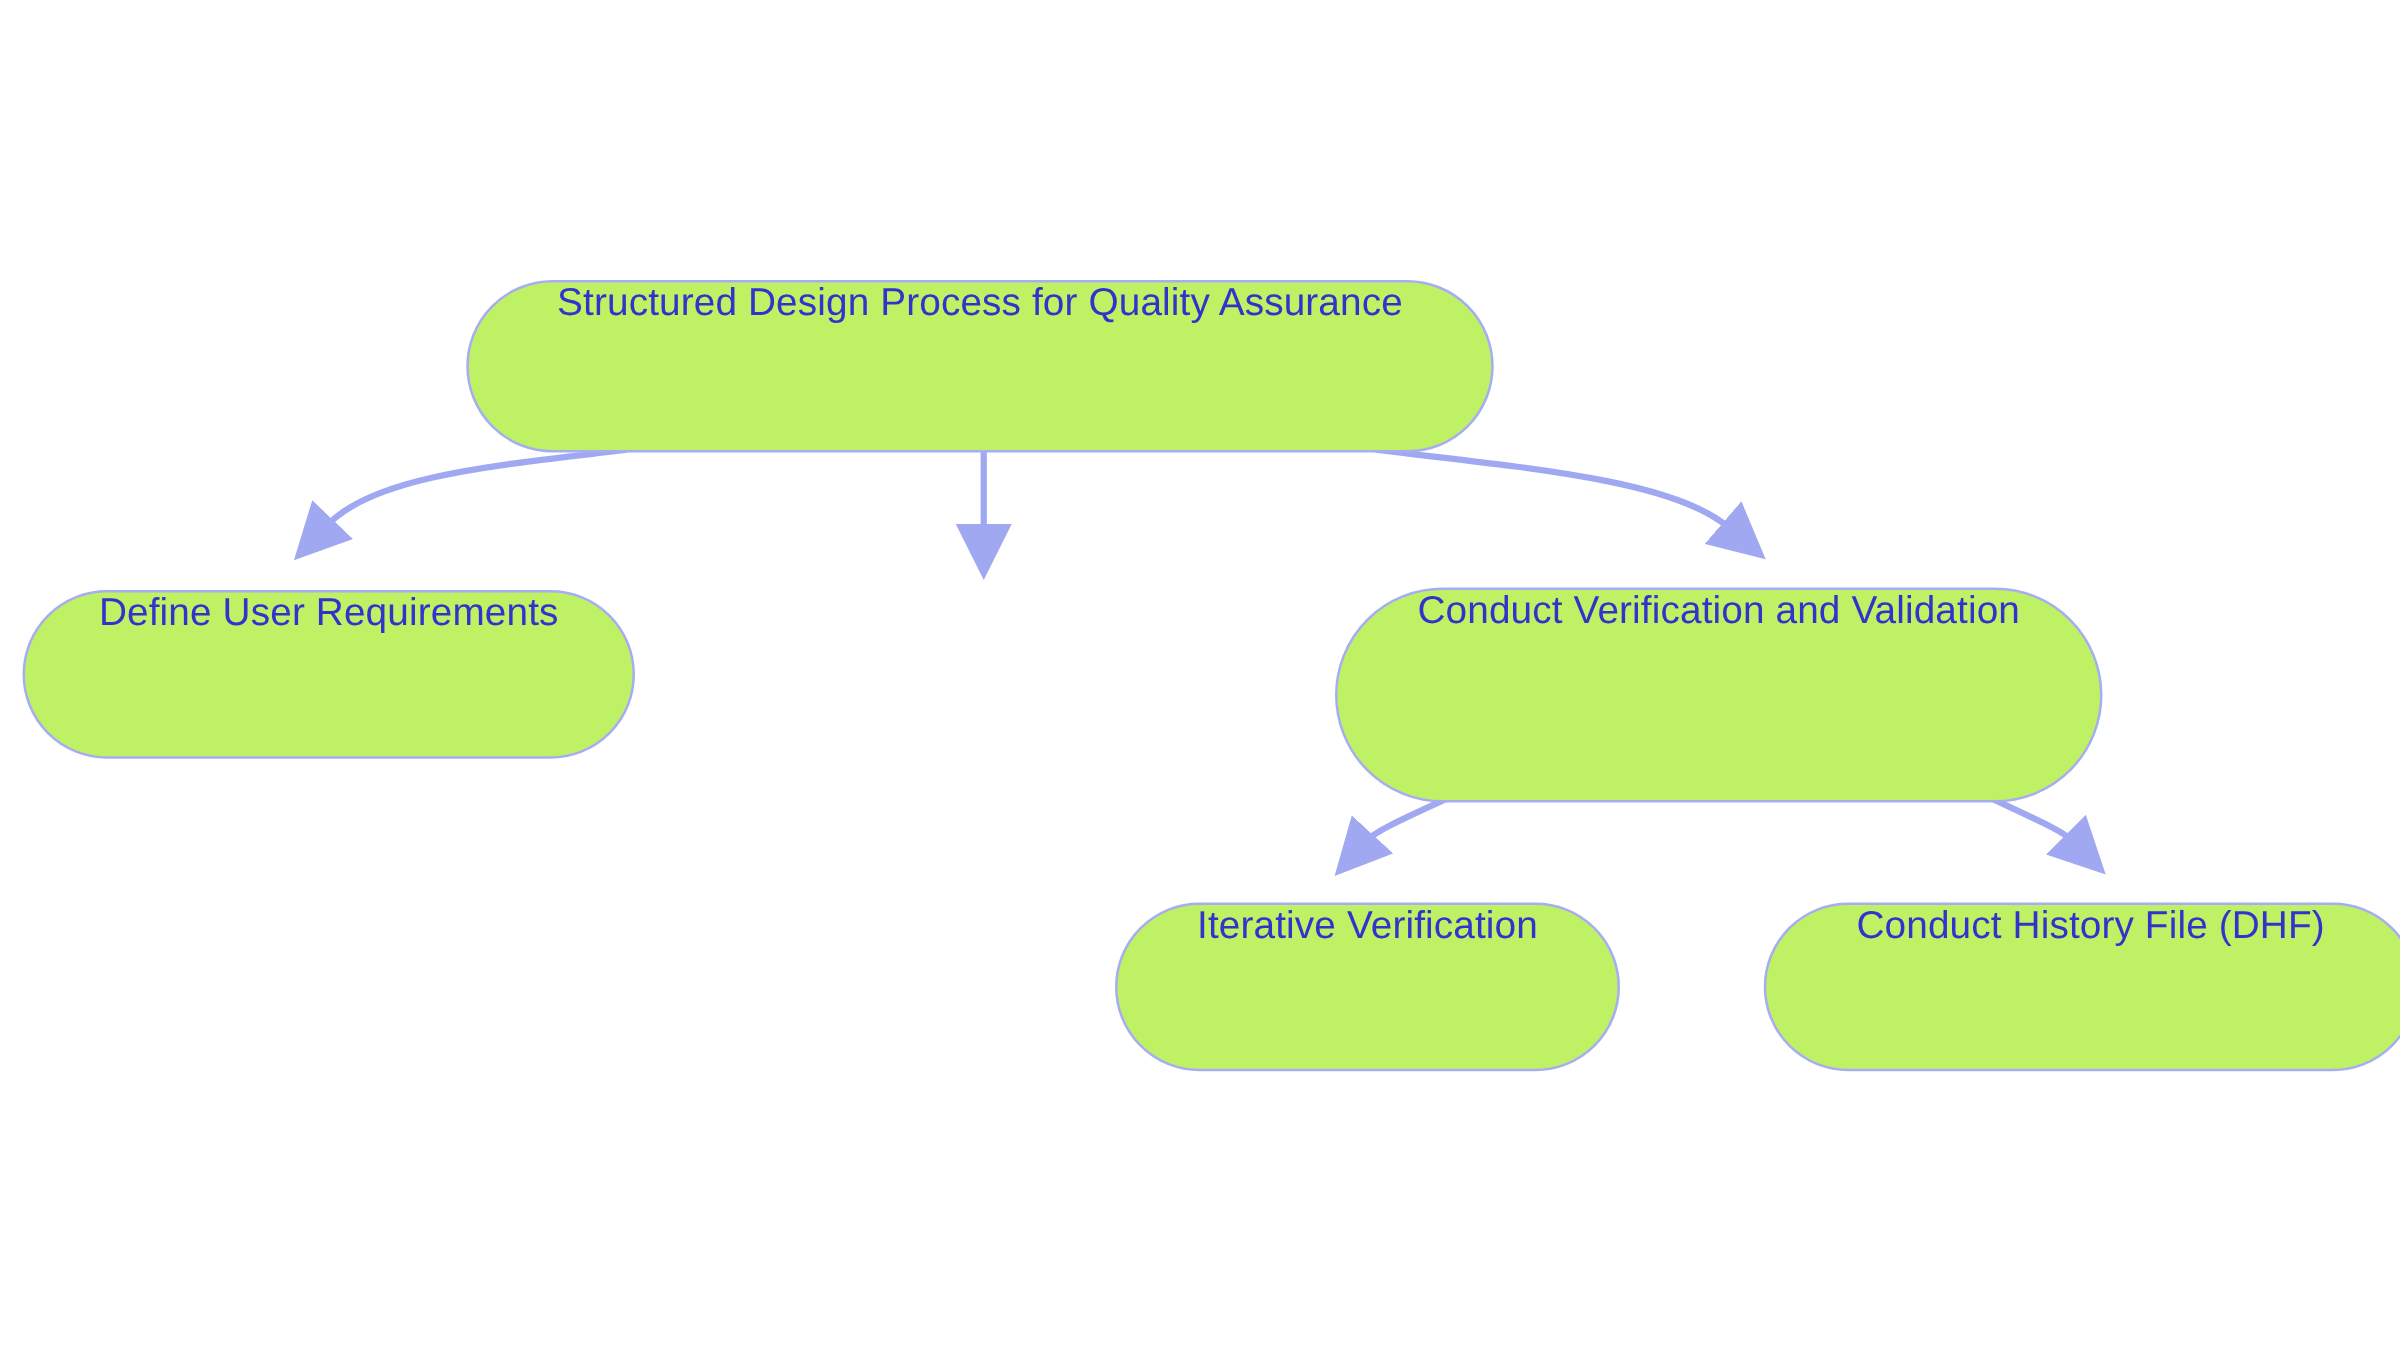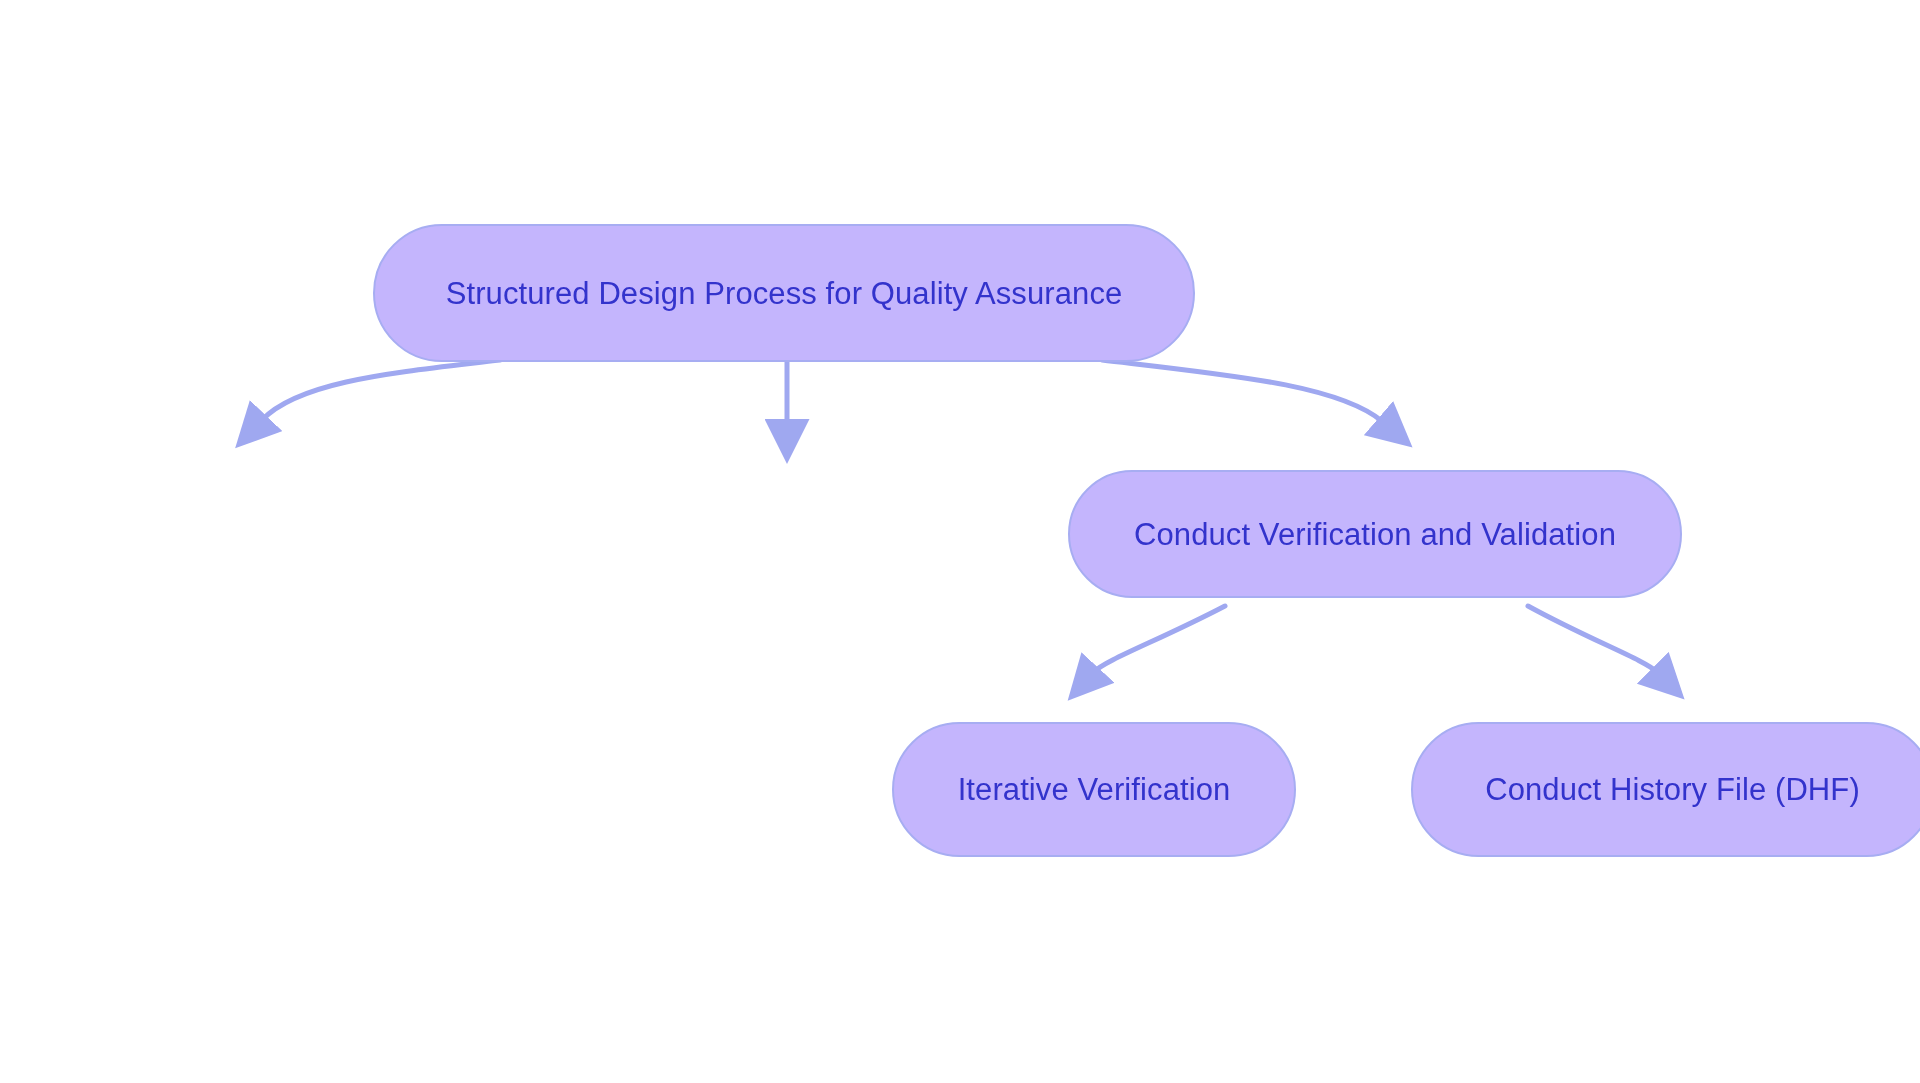--- a/index.html
+++ b/index.html
@@ -23,25 +23,25 @@
     position: absolute;
     top: 0;
     left: 0;
     width: 1920px;
     height: 1083px;
     pointer-events: none;
   }
   .node {
     position: absolute;
     box-sizing: border-box;
-    background: #c4b5fd;
+    background: #bef264;
     border: 2px solid #a7adf2;
     border-radius: 999px;
     display: flex;
-    align-items: center;
+    align-items: flex-start;
     justify-content: center;
     color: #3333cc;
     font-family: "Liberation Sans", sans-serif;
     font-weight: 400;
     white-space: nowrap;
     letter-spacing: 0.1px;
   }
   .node-label {
     display: block;
     line-height: 1;
@@ -66,21 +66,21 @@
     left: 621px;
     top: 472px;
     width: 335px;
     height: 135px;
     font-size: 31px;
   }
   #node-conduct-verification-and-validation {
     left: 1068px;
     top: 470px;
     width: 614px;
-    height: 128px;
+    height: 172px;
     font-size: 31px;
   }
   
   #node-iterative-prototyping {
     left: 892px;
     top: 722px;
     width: 404px;
     height: 135px;
     font-size: 31px;
   }
@@ -112,20 +112,23 @@
 
     <path d="M 1225,606 C 1160,640 1105,660 1094,672" fill="none" stroke="#9fa8f0" stroke-width="5" stroke-linecap="round" marker-end="url(#arrowhead)"></path>
 
     <path d="M 1528,606 C 1590,640 1645,660 1657,672" fill="none" stroke="#9fa8f0" stroke-width="5" stroke-linecap="round" marker-end="url(#arrowhead)"></path>
   </svg>
 
   <div class="node" id="node-root">
     <span class="node-label">Structured Design Process for Quality Assurance</span>
   </div>
 
+  <div class="node" id="node-define-user-requirements">
+    <span class="node-label">Define User Requirements</span>
+  </div>
 
 
   <div class="node" id="node-conduct-verification-and-validation">
     <span class="node-label">Conduct Verification and Validation</span>
   </div>
 
   <div class="node" id="node-iterative-prototyping">
     <span class="node-label">Iterative Verification</span>
   </div>
 

